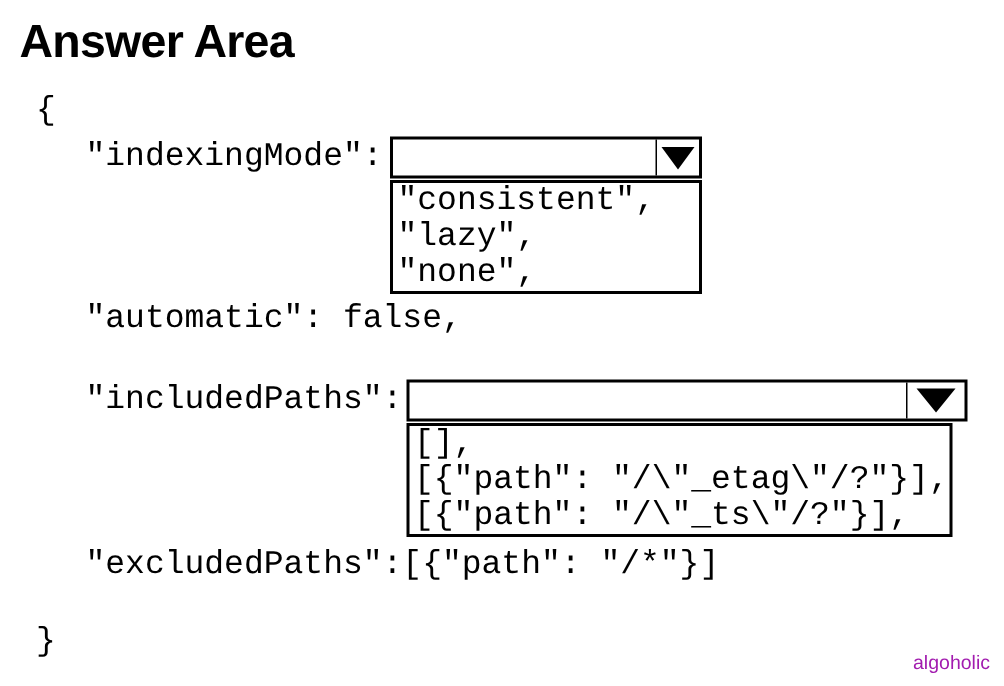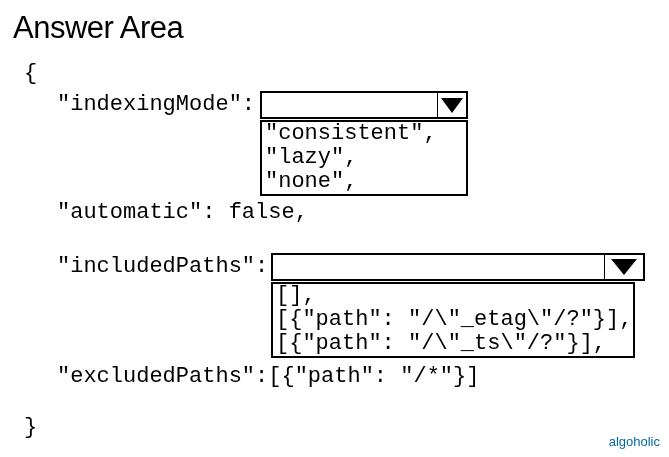--- a/index.html
+++ b/index.html
@@ -2,21 +2,21 @@
 <html><head>
 <meta charset="utf-8">
 <style>
   html,body { margin:0; padding:0; background:#ffffff; }
   .canvas {
     position:relative; width:669px; height:457px; background:#ffffff;
     font-family:"Liberation Mono", monospace; color:#000; overflow:hidden;
   }
   .title {
     position:absolute; left:13px; top:10px; margin:0;
-    font-family:"Liberation Sans", sans-serif; font-weight:400;
+    font-family:"Liberation Sans", sans-serif; font-weight:700;
     font-size:31px; letter-spacing:-0.5px; color:#000; white-space:pre;
   }
   .code-line {
     position:absolute; font-size:22px; line-height:25px; white-space:pre; color:#000;
   }
   .combobox {
     position:absolute; box-sizing:border-box; border:2px solid #000;
     background:#fff; display:flex; align-items:stretch;
   }
   .combobox .field { flex:1 1 auto; font-size:22px; line-height:24px; padding-left:3px; white-space:pre; }
@@ -80,15 +80,15 @@
   <div class="listbox" style="left:271px; top:282px; width:364px; height:76px;">
     <div class="option">[],</div>
     <div class="option">[{"path": "/\"_etag\"/?"}],</div>
     <div class="option">[{"path": "/\"_ts\"/?"}],</div>
   </div>
 
   <div class="code-line" style="left:57px; top:364px;">"excludedPaths":[{"path": "/*"}]</div>
 
   <div class="code-line" style="left:24px; top:415px;">}</div>
 
-  <div class="watermark" style="color: #0369a1; margin-top: 32px;">algoholic</div>
+  <div class="watermark" style="color: #a21caf; margin-top: 32px;">algoholic</div>
 
 </div>
 
 </body></html>

